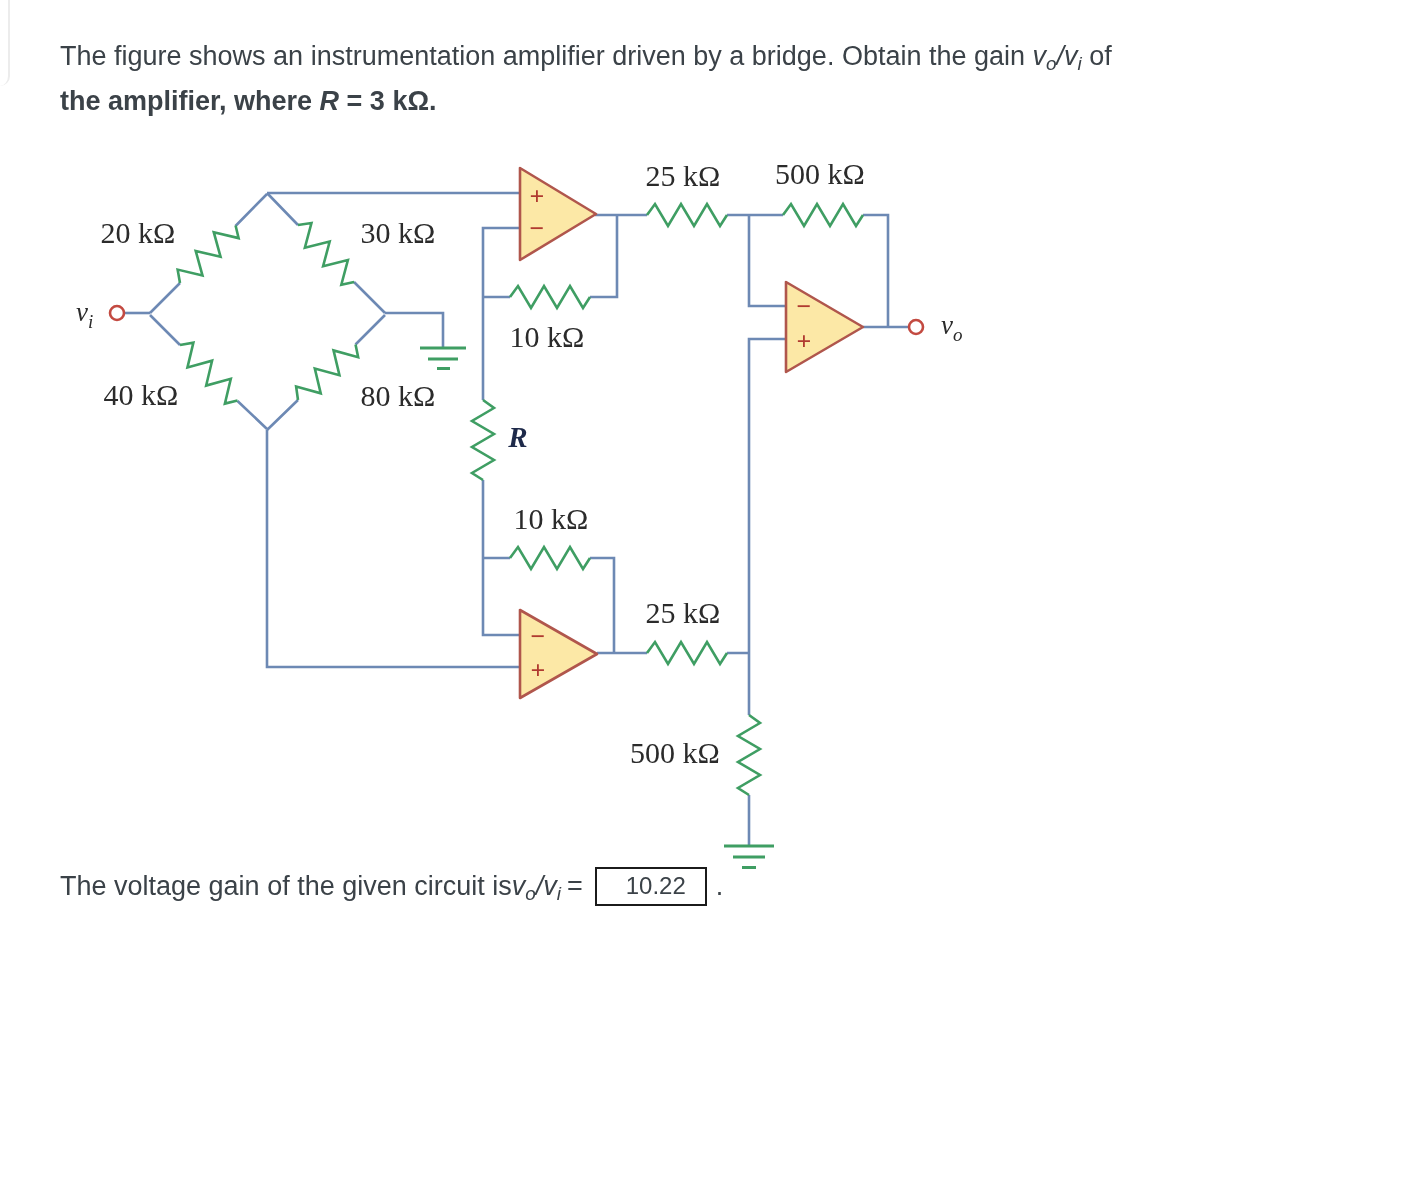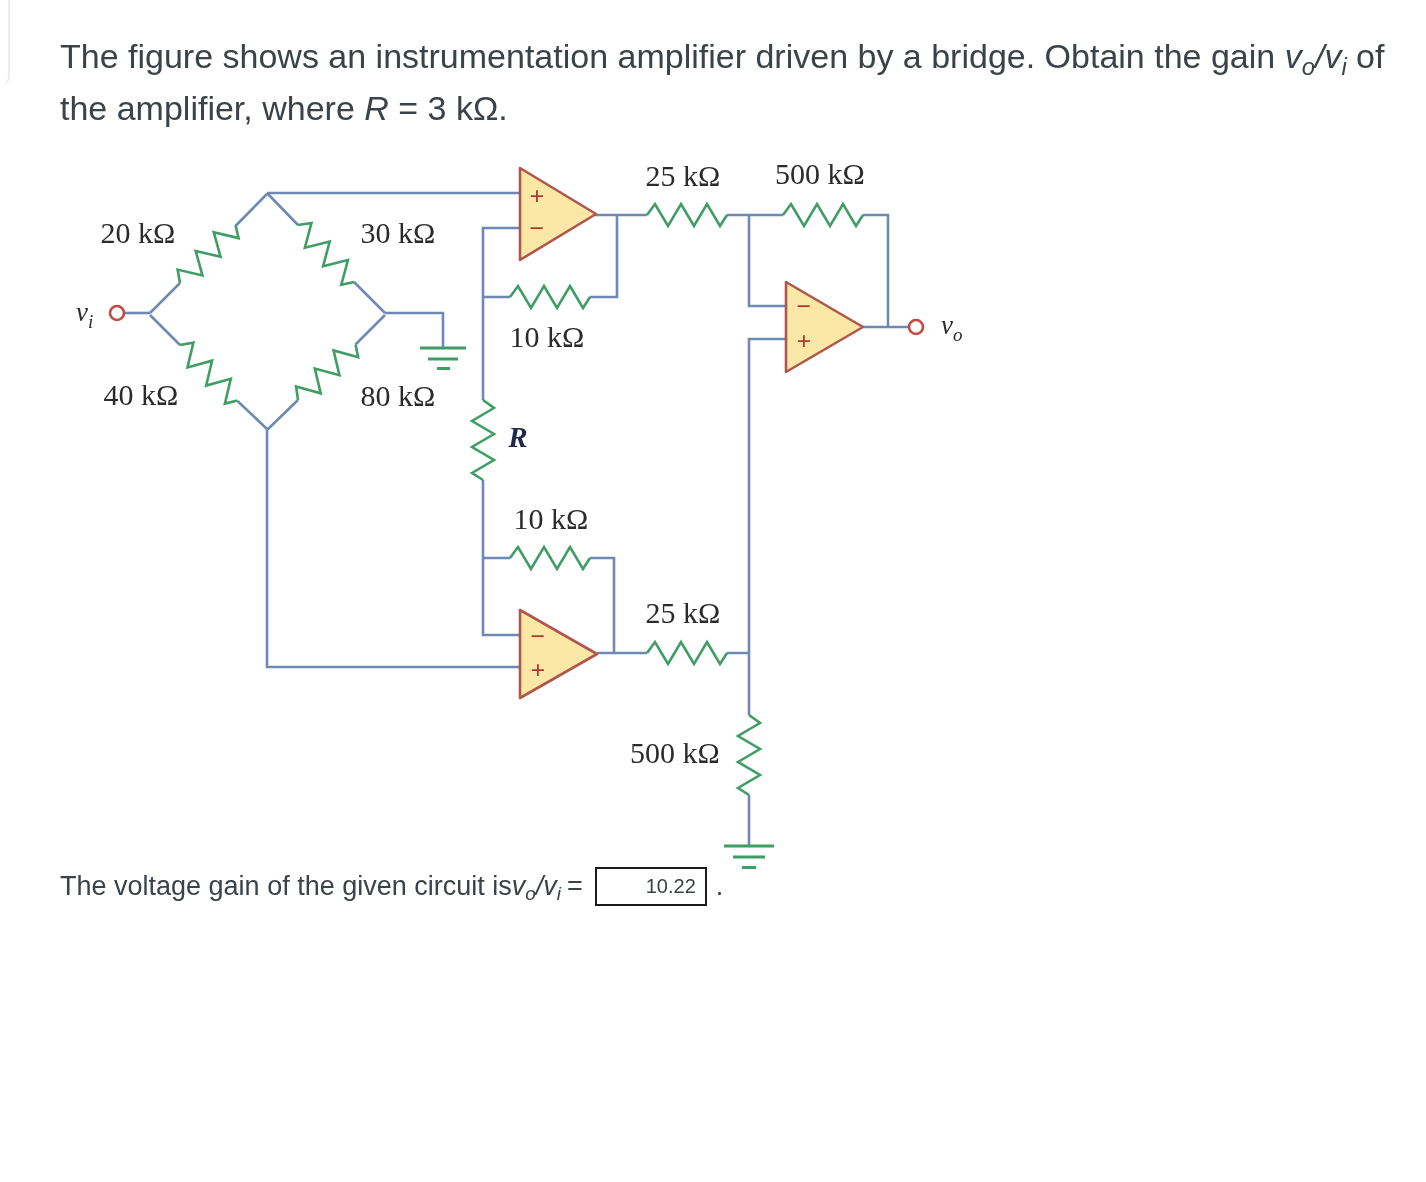--- a/index.html
+++ b/index.html
@@ -6,36 +6,36 @@
   body{
     width:1426px;height:1182px;position:relative;overflow:hidden;
     font-family:"Liberation Sans",sans-serif;color:#3b4248;
   }
   
   .corner-line{
     position:absolute;left:0;top:-6px;width:8px;height:92px;
     border-right:2px solid #ececec;border-bottom-right-radius:10px;
   }
   .title-line{
-    position:absolute;left:60px;font-size:34px;line-height:32px;color:#3b4248;text-align:center;
+    position:absolute;left:60px;font-size:27px;line-height:32px;color:#3b4248;text-align:center;
   }
   .t1{top:40px;}
-  .t2{top:92px;}
+  .t2{top:85px;font-weight:bold;}
   .mvar{font-style:italic;}
   .msub{font-style:italic;font-size:0.70em;position:relative;top:0.28em;}
   .circuit-wrap{position:absolute;left:0;top:0;width:1426px;height:1182px;}
   svg text{font-family:"Liberation Serif",serif;}
   .answer-line{
     position:absolute;left:60px;top:864px;height:44px;
     display:flex;align-items:center;font-size:27px;color:#3b4248;
   }
   .answer-box{
     box-sizing:border-box;width:112px;height:39px;margin-left:12px;
     border:2.5px solid #1b1b1b;display:flex;align-items:center;justify-content:flex-end;
-    padding-right:9px;font-size:20px;color:#3b4248;background:#fff;
+    padding-right:19px;font-size:24px;color:#3b4248;background:#fff;
   }
   .answer-period{margin-left:9px;}
   .eq{margin-left:6px;}
 </style>
 </head>
 <body>
 
 <div class="corner-line"></div>
 
 <div class="title-line t1">

